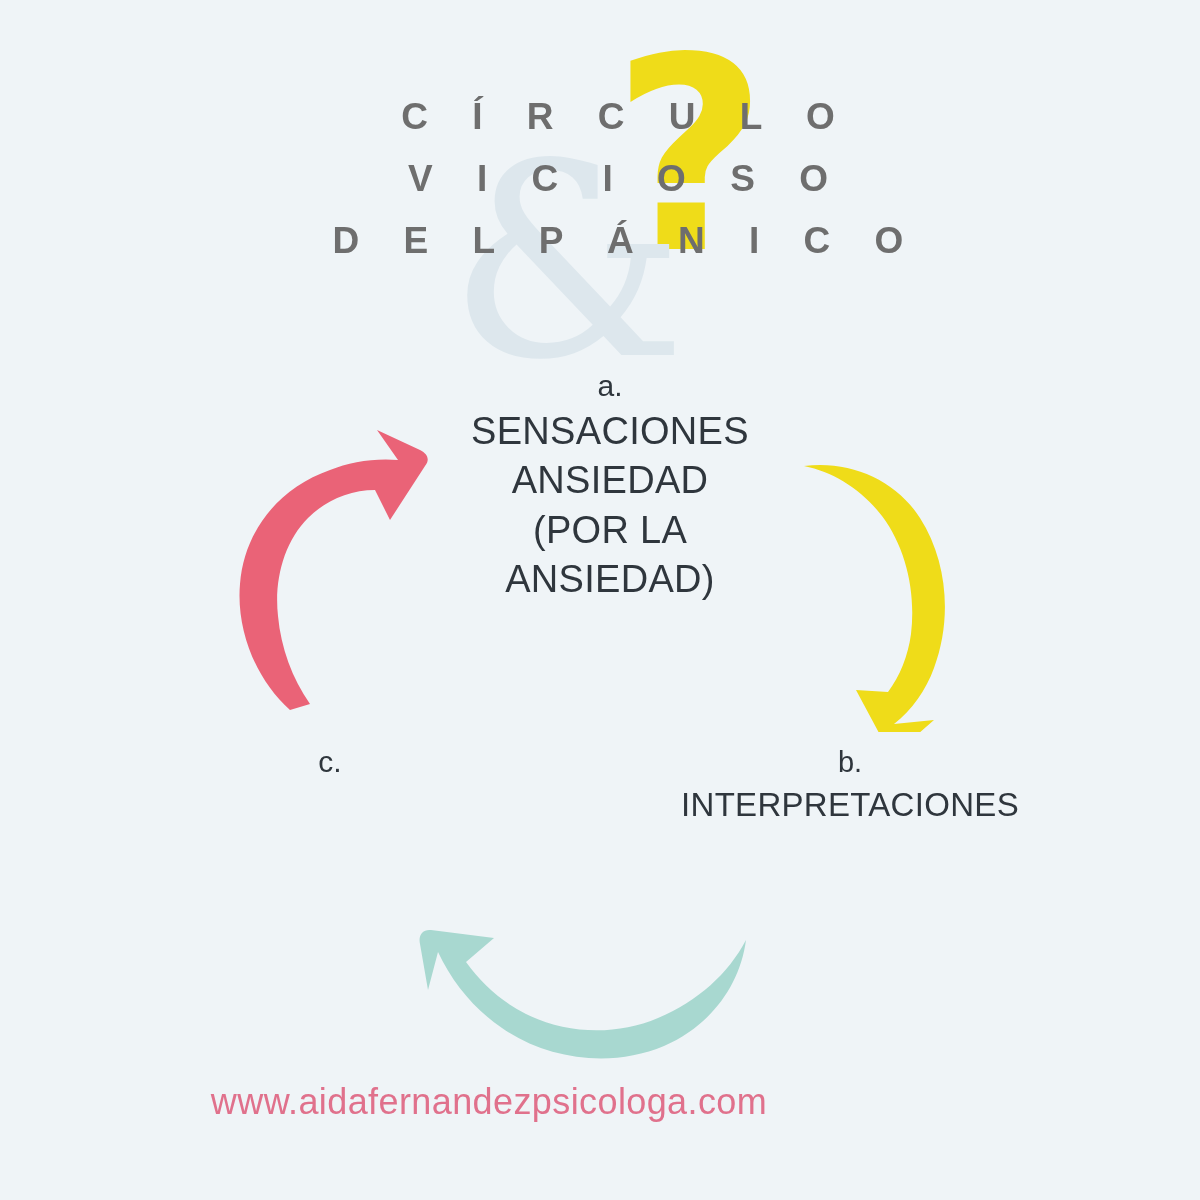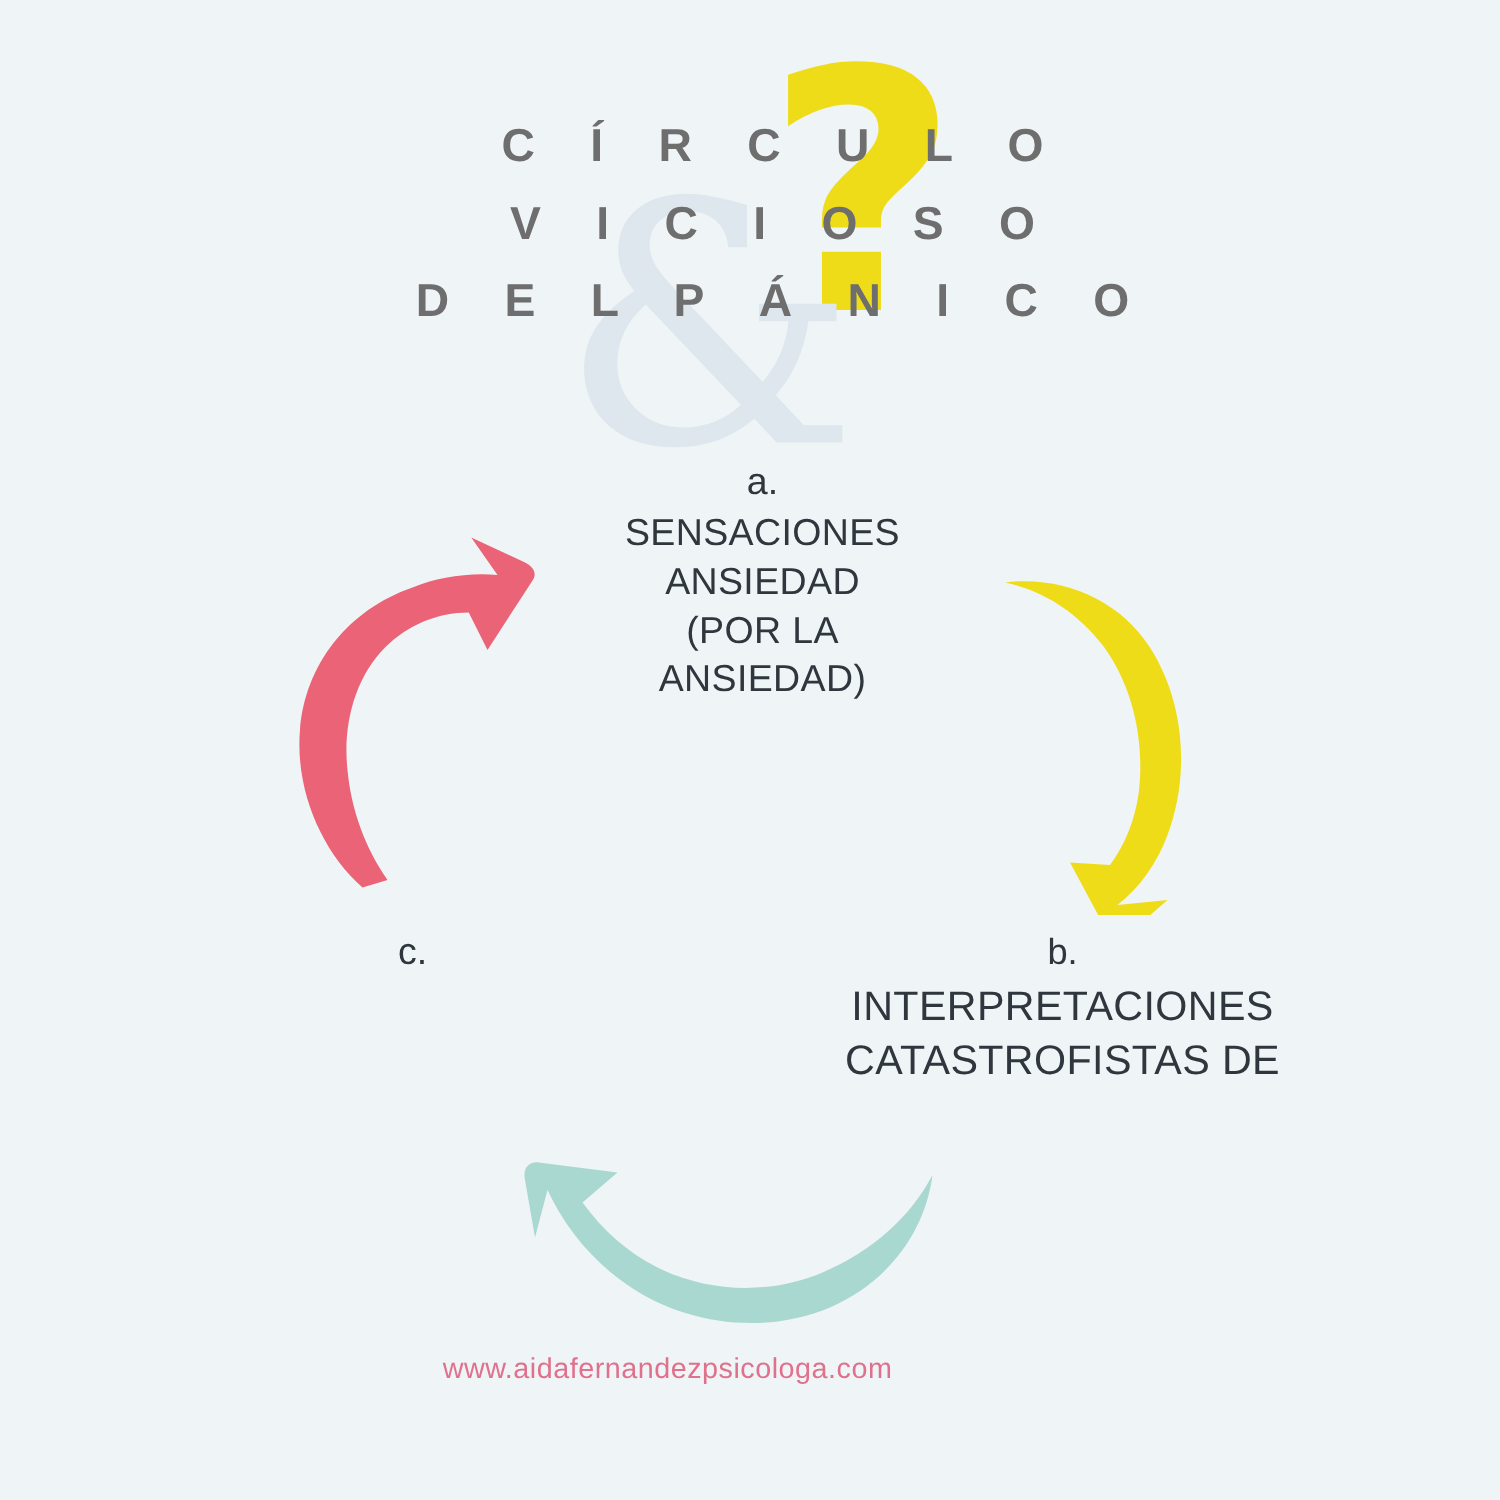--- a/index.html
+++ b/index.html
@@ -81,21 +81,21 @@
     z-index: 4;
   }
   .node .letter {
     display: block;
     font-size: 30px;
     letter-spacing: 0px;
     margin-bottom: 2px;
   }
   .node .body {
     display: block;
-    font-size: 30px;
+    font-size: 38px;
     letter-spacing: 0.3px;
   }
   .node .body span {
     display: block;
   }
 
   #node-a {
     left: 420px;
     top: 366px;
     width: 380px;
@@ -125,25 +125,24 @@
 
   
   #footer-url {
     position: absolute;
     left: 0;
     top: 1081px;
     width: 978px;
     text-align: center;
     color: #e0718c;
     font-family: "Liberation Sans", sans-serif;
-    font-size: 23px;
+    font-size: 36px;
     font-weight: 400;
     letter-spacing: 0.4px;
     z-index: 4;
-    padding-left: 45px;
   }
 </style>
 </head>
 <body>
 
 <div id="canvas">
 
   <div class="deco" id="deco-question">?</div>
 
   <div class="deco" id="deco-amp">&amp;</div>
@@ -209,21 +208,20 @@
       <span>ANSIEDAD</span>
       <span>(POR LA</span>
       <span>ANSIEDAD)</span>
     </span>
   </div>
 
   <div class="node" id="node-b">
     <span class="letter">b.</span>
     <span class="body">
       <span>INTERPRETACIONES</span>
-      <span>CATASTROFISTAS DE</span>
     </span>
   </div>
 
   <div class="node" id="node-c">
     <span class="letter">c.</span>
   </div>
 
   <div id="footer-url">www.aidafernandezpsicologa.com</div>
 
 </div>

